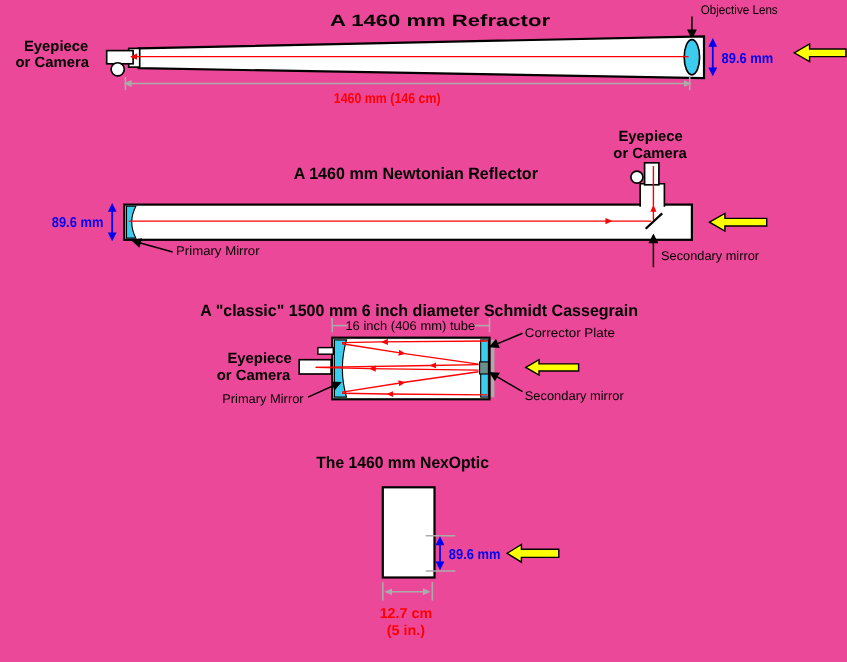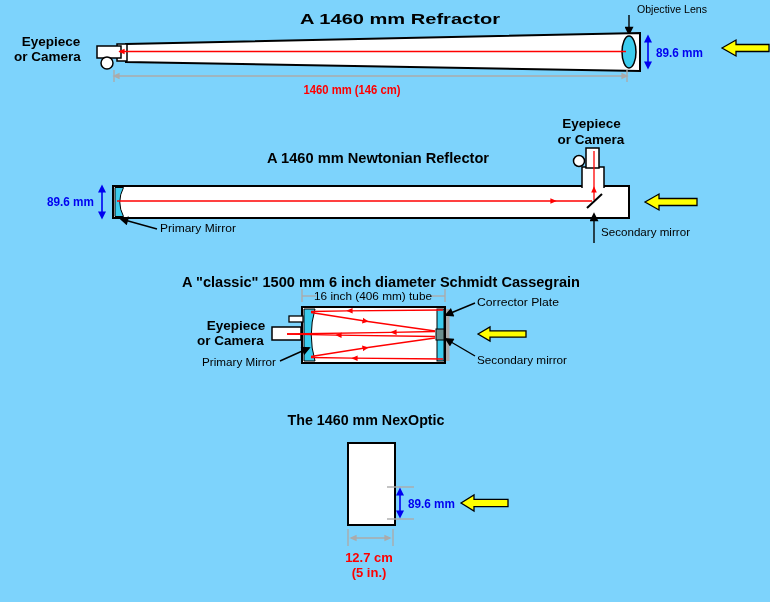--- a/index.html
+++ b/index.html
@@ -1,16 +1,16 @@
 <!DOCTYPE html>
 <html><head>
 <meta charset="utf-8">
 <style>
   html,body{margin:0;padding:0;background:#fff;}
-  .stage{width:770px;height:602px;position:relative;background:#7dd3fc;}
+  .stage{width:770px;height:602px;position:relative;background:#ec4899;}
   svg{display:block;font-family:"Liberation Sans",sans-serif;}
   .t-title{font-family:"Liberation Sans",sans-serif;font-weight:bold;font-size:15px;fill:#000;}
   .t-bold{font-family:"Liberation Sans",sans-serif;font-weight:bold;font-size:13.5px;fill:#000;}
   .t-label{font-family:"Liberation Sans",sans-serif;font-size:11.5px;fill:#000;}
   .t-blue{font-family:"Liberation Sans",sans-serif;font-weight:bold;font-size:13px;fill:#0000f0;}
   .t-red{font-family:"Liberation Sans",sans-serif;font-weight:bold;font-size:13px;fill:#ff0000;}
   .ray{stroke:#ff0000;stroke-width:1.3;fill:none;}
   .tube{fill:#ffffff;stroke:#000000;stroke-width:2;}
   .part{fill:#ffffff;stroke:#000000;stroke-width:1.5;}
   .ptr{stroke:#000000;stroke-width:1.4;fill:none;}

